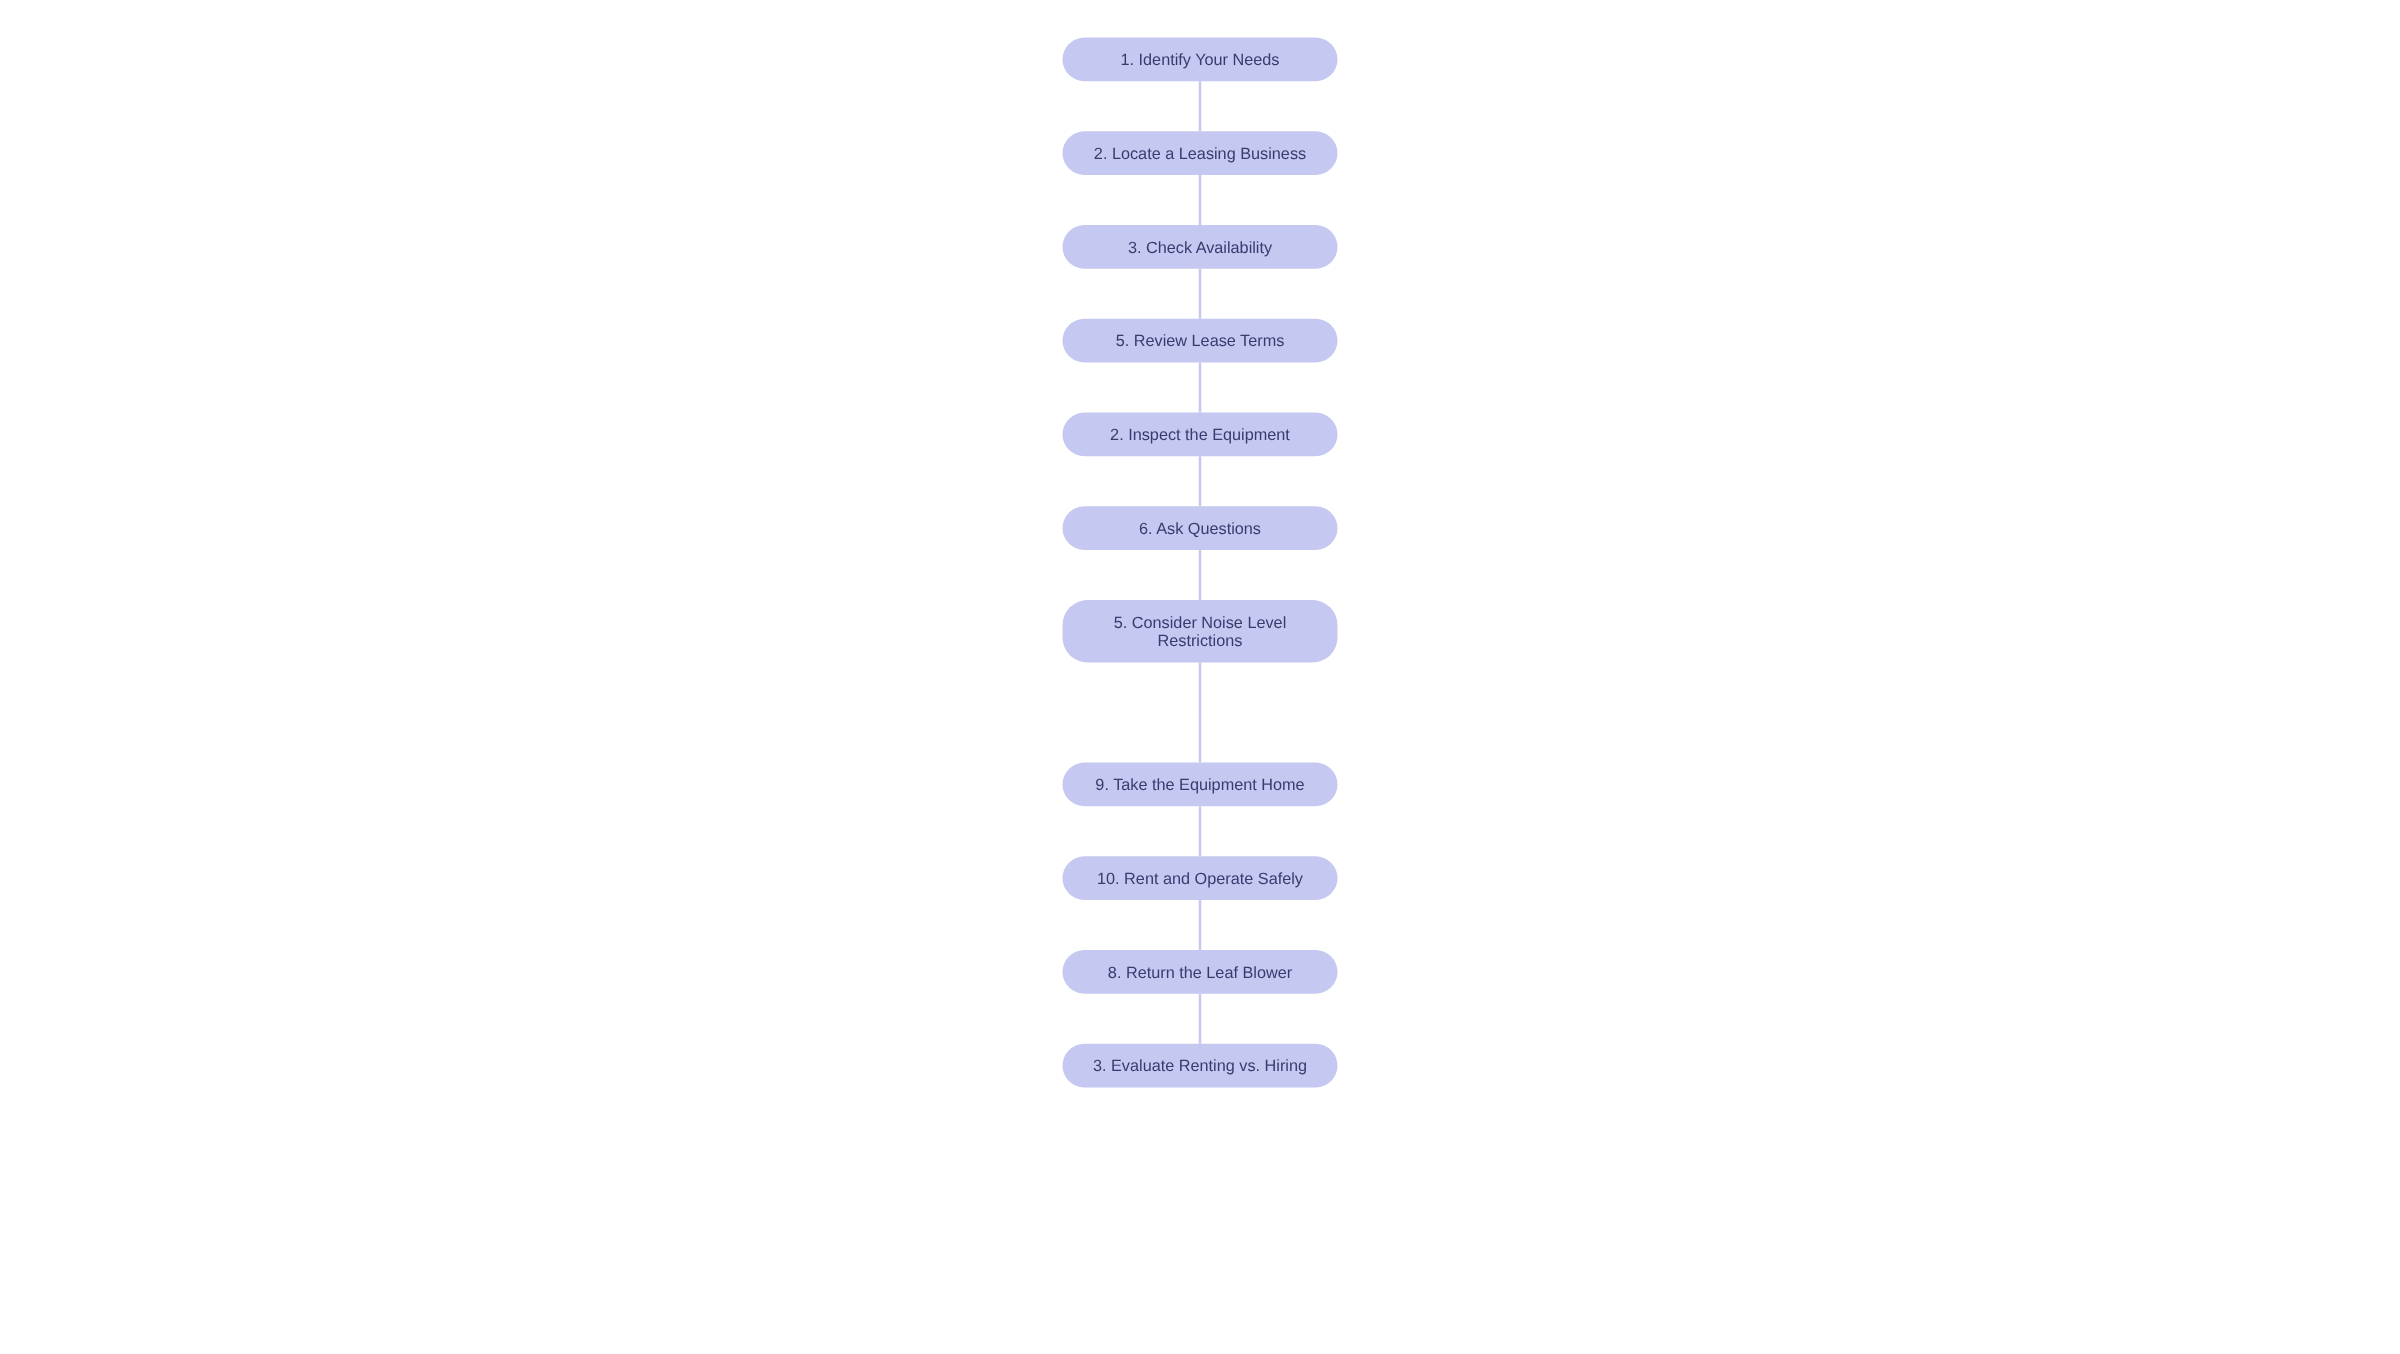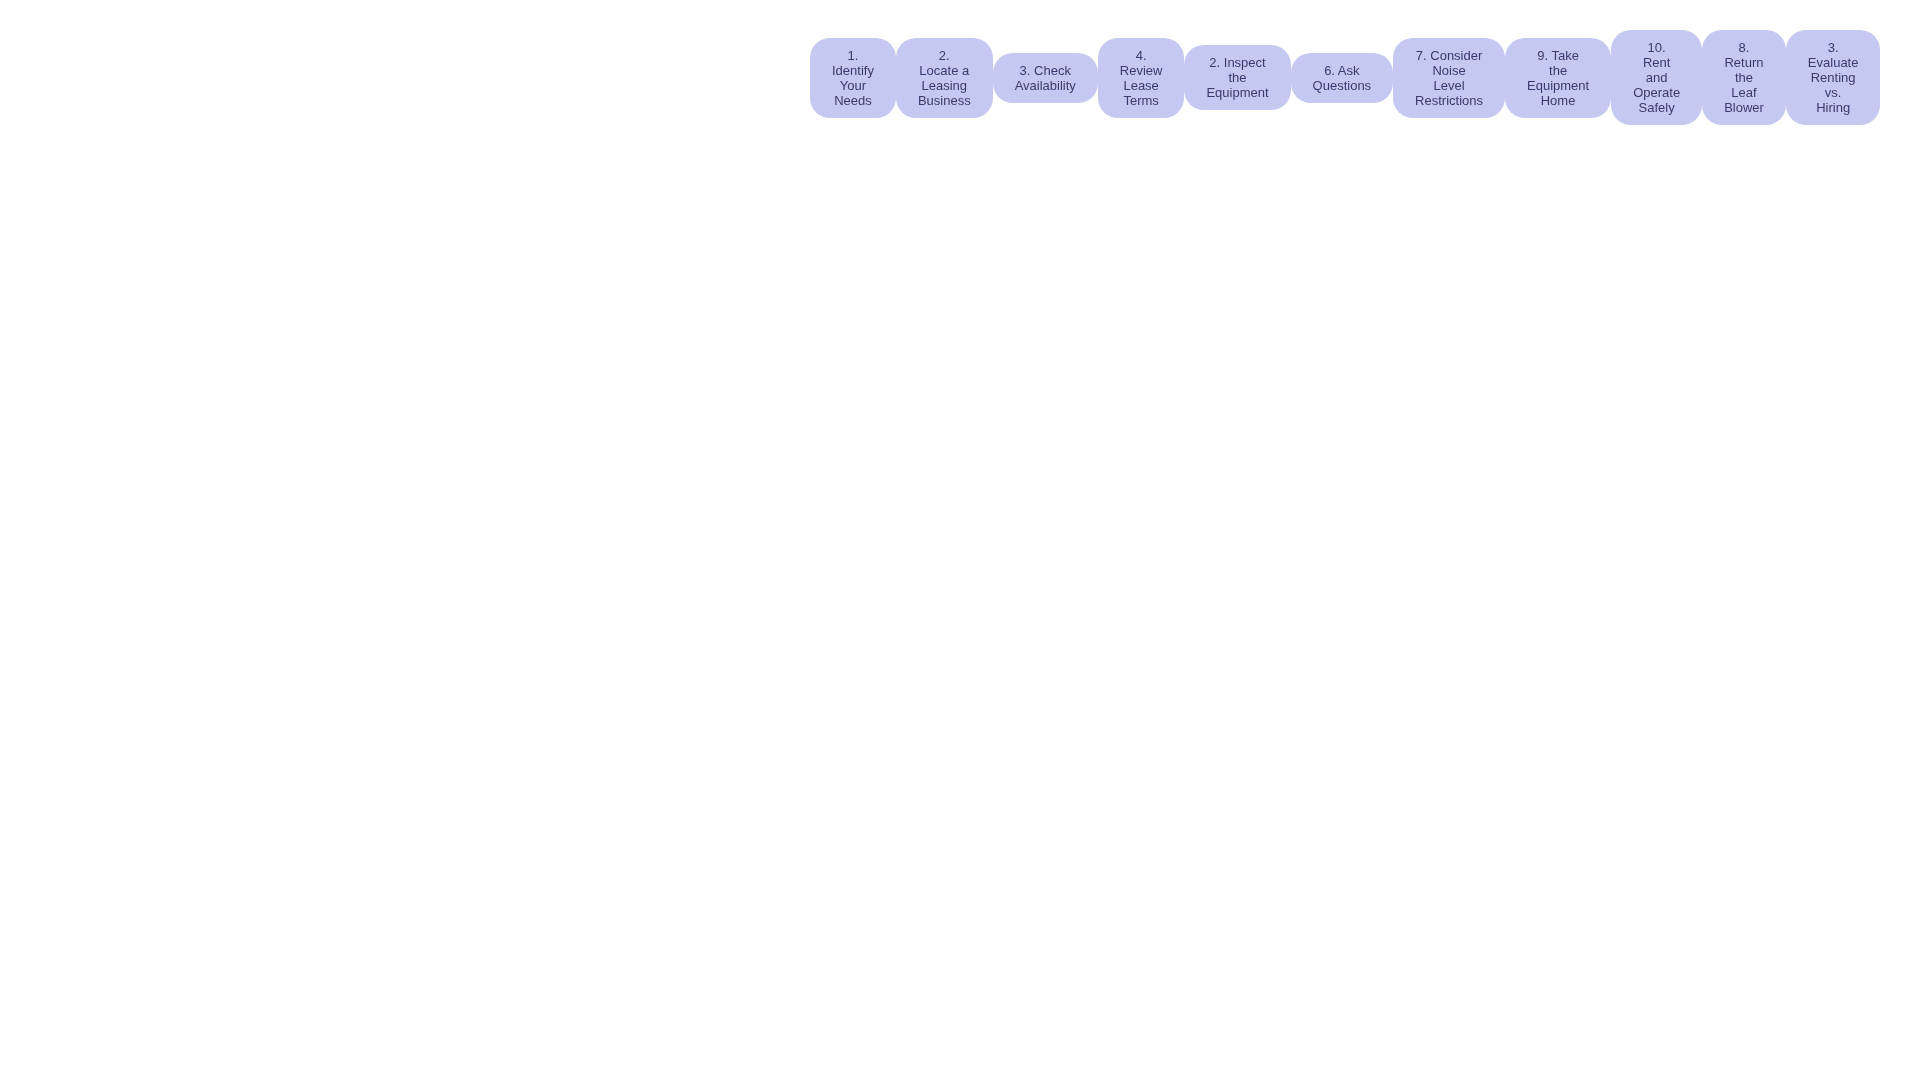--- a/index.html
+++ b/index.html
@@ -14,21 +14,21 @@
       width: 1920px;
       min-height: 1083px;
       display: flex;
       justify-content: center;
       align-items: flex-start;
       padding: 20px 0;
     }
 
     .flowchart-container {
       display: flex;
-      flex-direction: row;
+      flex-direction: column;
       align-items: center;
       width: 300px;
       margin-top: 10px;
     }
 
     .flow-node {
       background-color: #c5c8f0;
       border-radius: 20px;
       padding: 10px 22px;
       text-align: center;
@@ -51,27 +51,27 @@
 </head>
 <body>
 
 <div class="flowchart-container">
 <div class="flow-node">1. Identify Your Needs</div>
     <div class="flow-connector"></div>
     <div class="flow-node">2. Locate a Leasing Business</div>
     <div class="flow-connector"></div>
     <div class="flow-node">3. Check Availability</div>
     <div class="flow-connector"></div>
-    <div class="flow-node">4. Review Lease Terms</div>
+    <div class="flow-node">5. Review Lease Terms</div>
     <div class="flow-connector"></div>
     <div class="flow-node">2. Inspect the Equipment</div>
     <div class="flow-connector"></div>
     <div class="flow-node">6. Ask Questions</div>
     <div class="flow-connector"></div>
-    <div class="flow-node">7. Consider Noise Level Restrictions</div>
+    <div class="flow-node">5. Consider Noise Level Restrictions</div>
     <div class="flow-connector"></div>
     <div class="flow-connector"></div>
     <div class="flow-node">9. Take the Equipment Home</div>
     <div class="flow-connector"></div>
     <div class="flow-node">10. Rent and Operate Safely</div>
     <div class="flow-connector"></div>
     <div class="flow-node">8. Return the Leaf Blower</div>
     <div class="flow-connector"></div>
     <div class="flow-node">3. Evaluate Renting vs. Hiring</div>
   </div>

